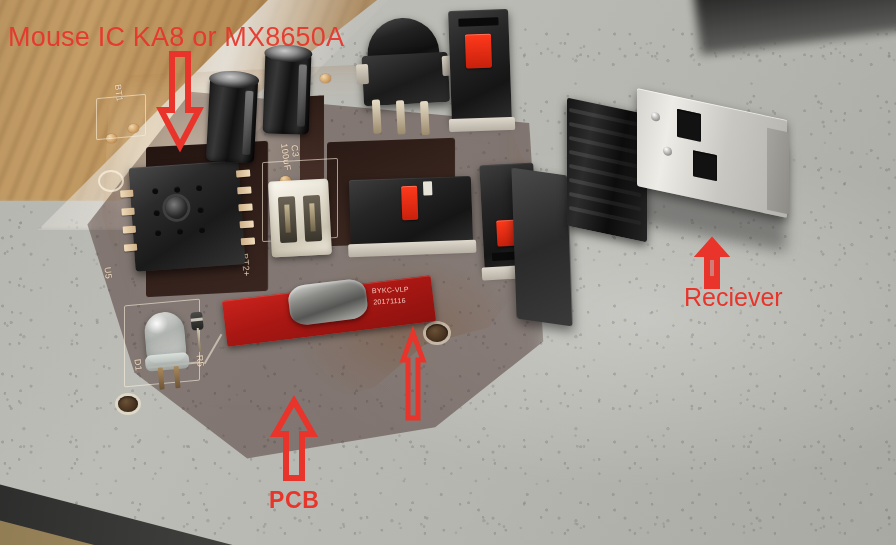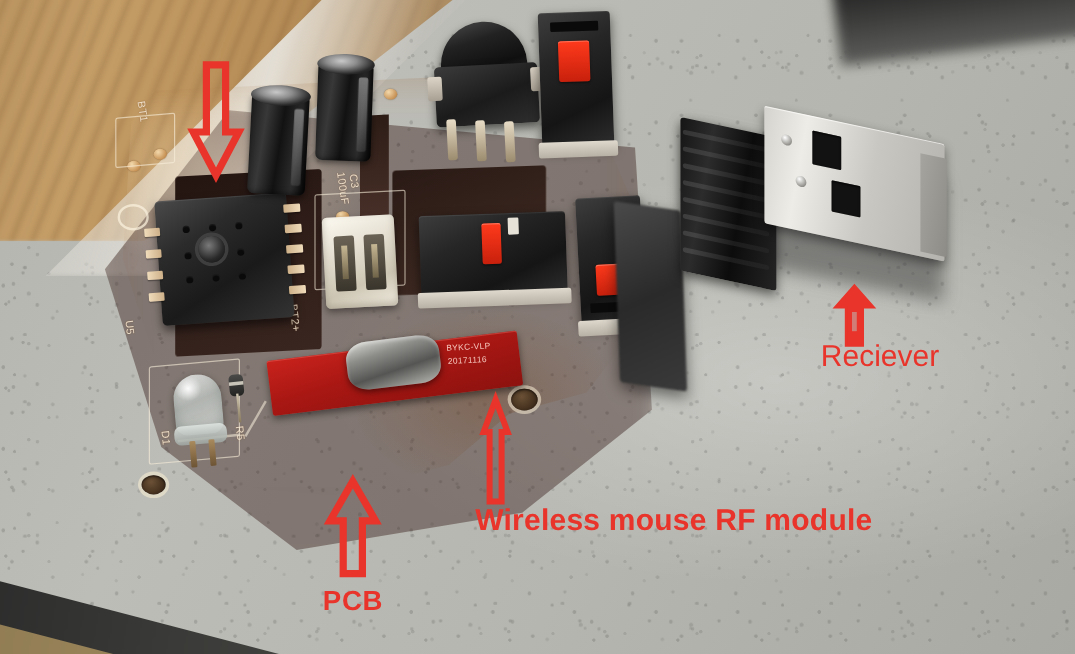--- a/index.html
+++ b/index.html
@@ -456,20 +456,21 @@
     <div class="shell"></div>
     <div class="face">
       <div class="slot" style="left:36px;top:8px;width:24px;height:28px;"></div>
       <div class="slot" style="left:52px;top:46px;width:24px;height:26px;"></div>
       <div class="dimple" style="left:10px;top:16px;"></div>
       <div class="dimple" style="left:22px;top:48px;"></div>
     </div>
     <div class="lip"></div>
   </div>
 
+  <div class="anno thin" style="left:8px;top:22px;">Mouse IC KA8 or MX8650A</div>
   <div class="arrow" style="left:156px;top:52px;">
     <svg width="48" height="98" viewBox="0 0 48 98">
       <path d="M16 2 L32 2 L32 58 L43 58 L24 94 L5 58 L16 58 Z" fill="none" stroke="#e8342a" stroke-width="6" stroke-linejoin="miter"></path>
     </svg>
   </div>
 
   <div class="anno plain" style="left:684px;top:283px;">Reciever</div>
   <div class="arrow" style="left:694px;top:236px;">
     <svg width="36" height="54" viewBox="0 0 36 54">
       <path d="M18 2 L34 20 L25 20 L25 52 L11 52 L11 20 L2 20 Z" fill="#e8342a" stroke="#e8342a" stroke-width="2" stroke-linejoin="miter"></path>
@@ -477,20 +478,19 @@
     </svg>
   </div>
 
   <div class="anno bold-sm" style="left:269px;top:487px;">PCB</div>
   <div class="arrow" style="left:272px;top:398px;">
     <svg width="44" height="84" viewBox="0 0 44 84">
       <path d="M22 3 L41 36 L30 36 L30 80 L14 80 L14 36 L3 36 Z" fill="none" stroke="#e8342a" stroke-width="6" stroke-linejoin="miter"></path>
     </svg>
   </div>
 
-  <div class="anno bold" style="left:396px;top:420px;">Wireless mouse RF module</div>
   <div class="arrow" style="left:398px;top:330px;">
     <svg width="30" height="92" viewBox="0 0 30 92">
       <path d="M15 3 L25 30 L20 30 L20 88 L10 88 L10 30 L5 30 Z" fill="none" stroke="#e8342a" stroke-width="5" stroke-linejoin="miter"></path>
     </svg>
   </div>
 
 </div>
 
 </body></html>

